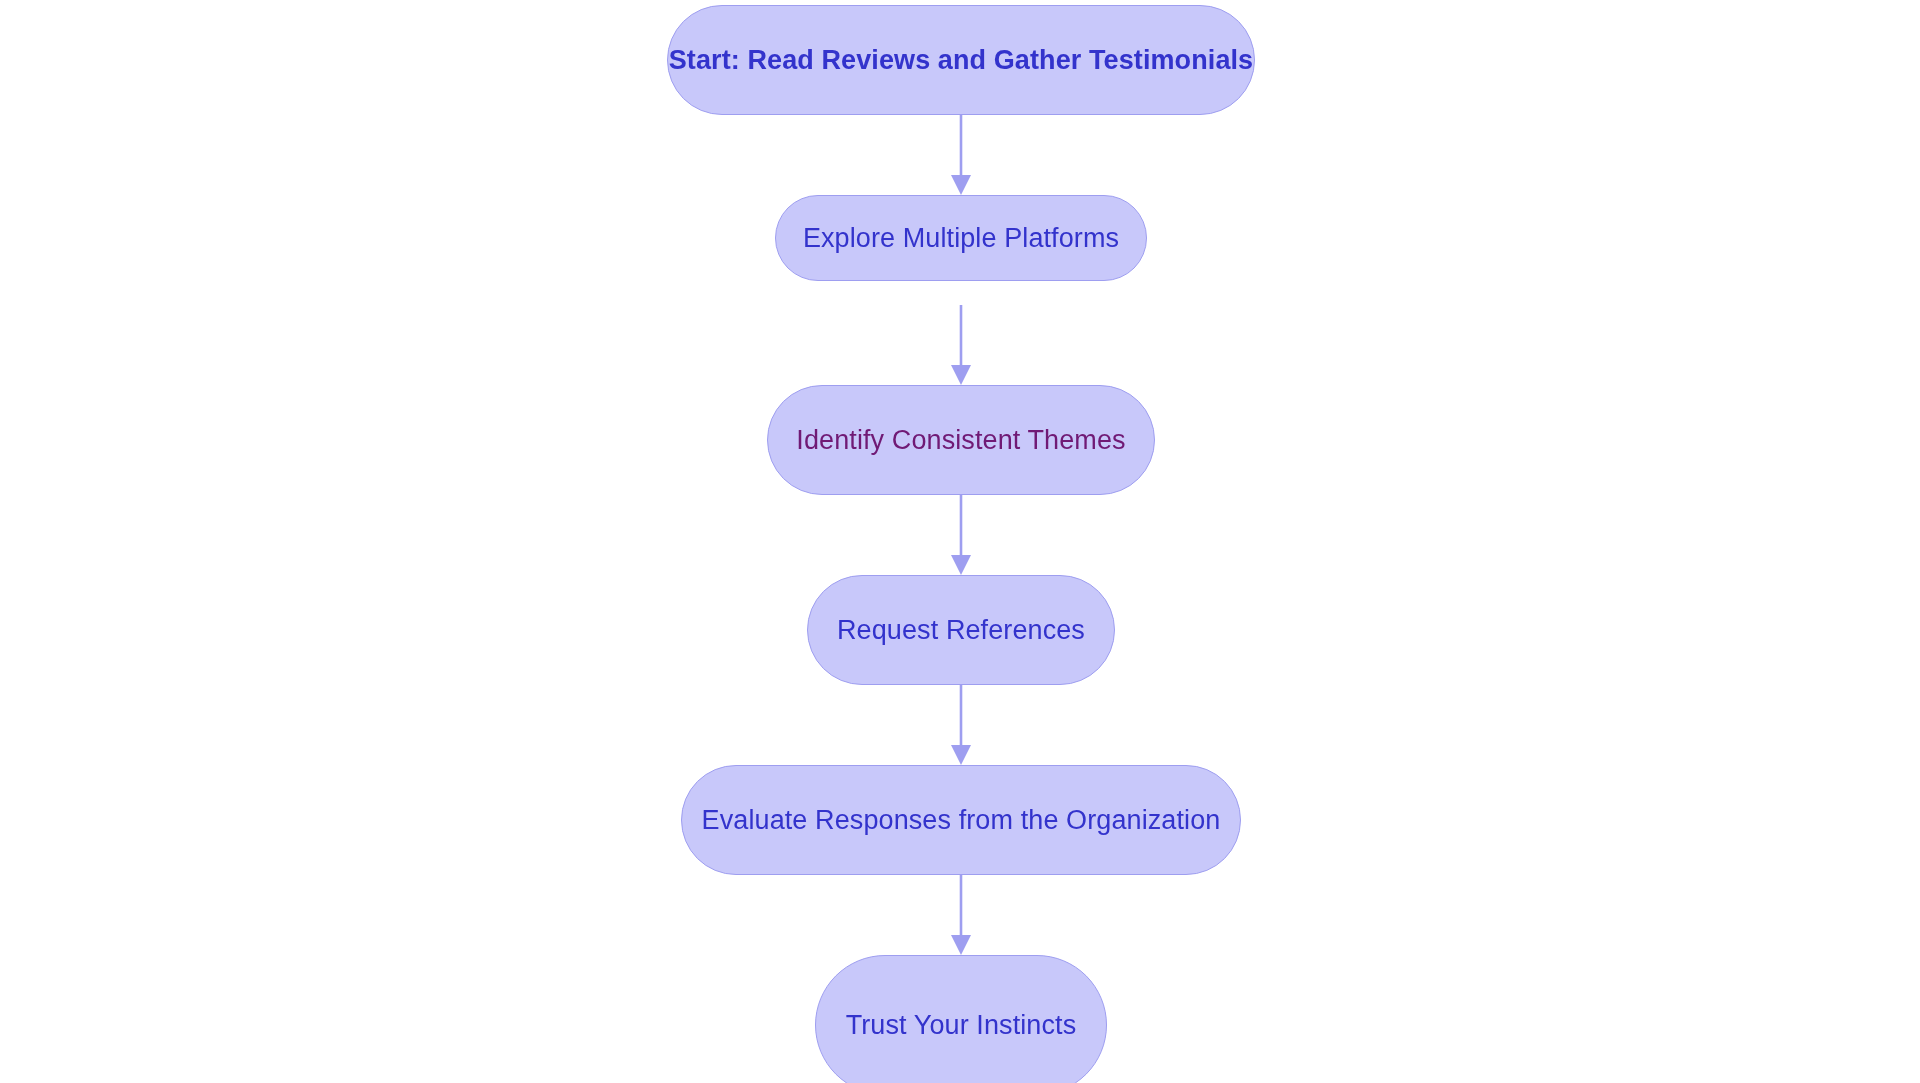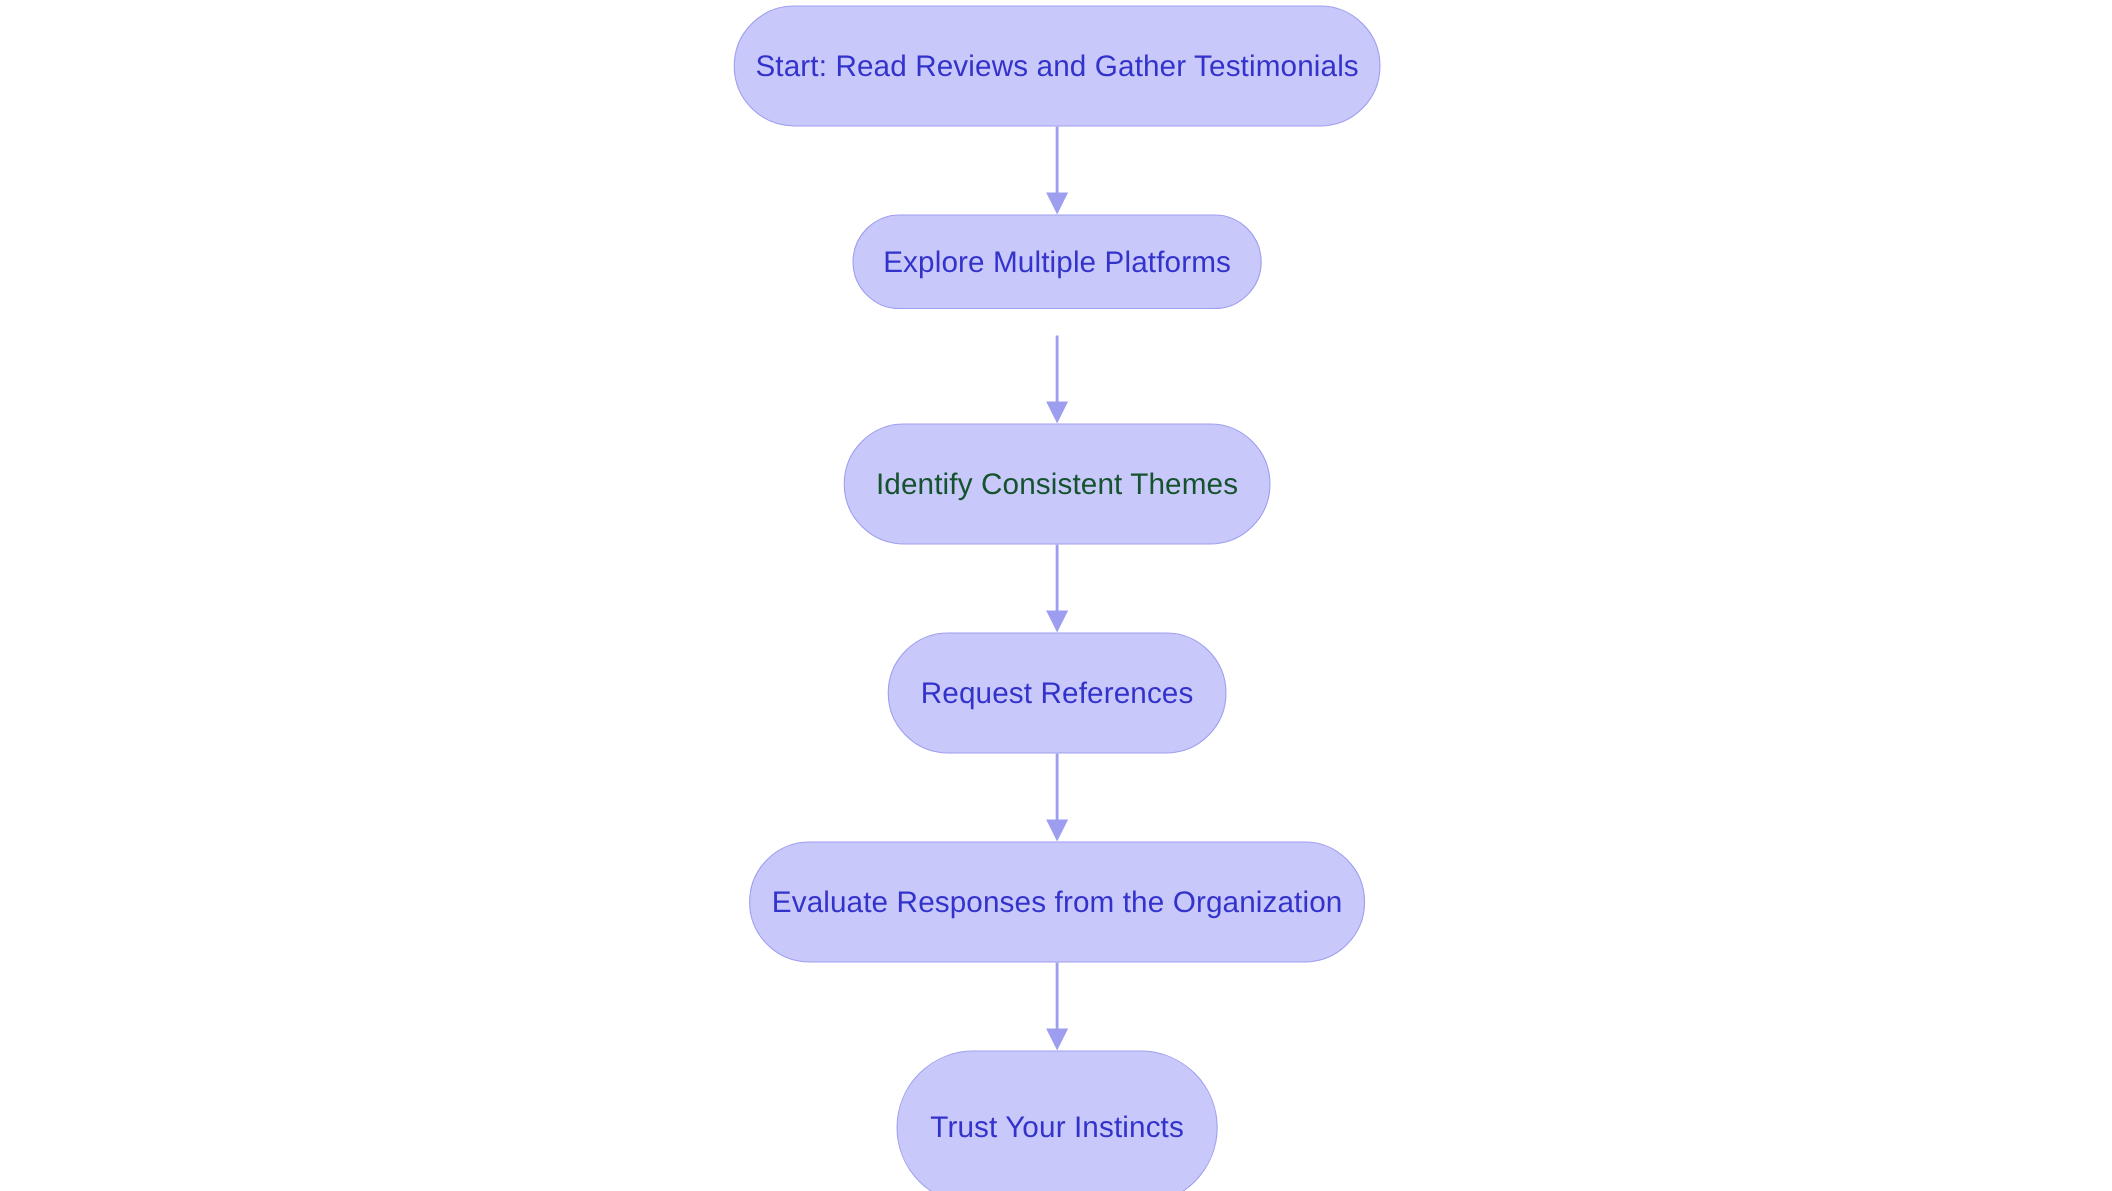--- a/index.html
+++ b/index.html
@@ -89,27 +89,27 @@
         <polygon points="951,745 971,745 961,765" fill="#9e9ef0"></polygon>
       </g>
       <g>
         <line x1="961" y1="875" x2="961" y2="936" stroke="#9e9ef0" stroke-width="2.6"></line>
         <polygon points="951,935 971,935 961,955" fill="#9e9ef0"></polygon>
       </g>
     </svg>
 
   <div id="node-layer">
       <div class="flow-node" style="left: 961px; top: 5px; width: 588px; height: 110px; background: rgb(200, 200, 250); border-color: rgb(158, 158, 240);">
-        <span class="flow-node-label" style="color: rgb(51, 51, 204);">Start: Read Reviews and Gather Testimonials</span>
+        <span class="flow-node-label" style="color: rgb(51, 51, 204); font-weight: bold;">Start: Read Reviews and Gather Testimonials</span>
       </div>
       <div class="flow-node" style="left: 961px; top: 195px; width: 372px; height: 86px; background: rgb(200, 200, 250); border-color: rgb(158, 158, 240);">
         <span class="flow-node-label" style="color: rgb(51, 51, 204);">Explore Multiple Platforms</span>
       </div>
       <div class="flow-node" style="left: 961px; top: 385px; width: 388px; height: 110px; background: rgb(200, 200, 250); border-color: rgb(158, 158, 240);">
-        <span class="flow-node-label" style="color: #14532d;">Identify Consistent Themes</span>
+        <span class="flow-node-label" style="color: #701a75;">Identify Consistent Themes</span>
       </div>
       <div class="flow-node" style="left: 961px; top: 575px; width: 308px; height: 110px; background: rgb(200, 200, 250); border-color: rgb(158, 158, 240);">
         <span class="flow-node-label" style="color: rgb(51, 51, 204);">Request References</span>
       </div>
       <div class="flow-node" style="left: 961px; top: 765px; width: 560px; height: 110px; background: rgb(200, 200, 250); border-color: rgb(158, 158, 240);">
         <span class="flow-node-label" style="color: rgb(51, 51, 204);">Evaluate Responses from the Organization</span>
       </div>
       <div class="flow-node" style="left: 961px; top: 955px; width: 292px; height: 140px; background: rgb(200, 200, 250); border-color: rgb(158, 158, 240);">
         <span class="flow-node-label" style="color: rgb(51, 51, 204);">Trust Your Instincts</span>
       </div>

